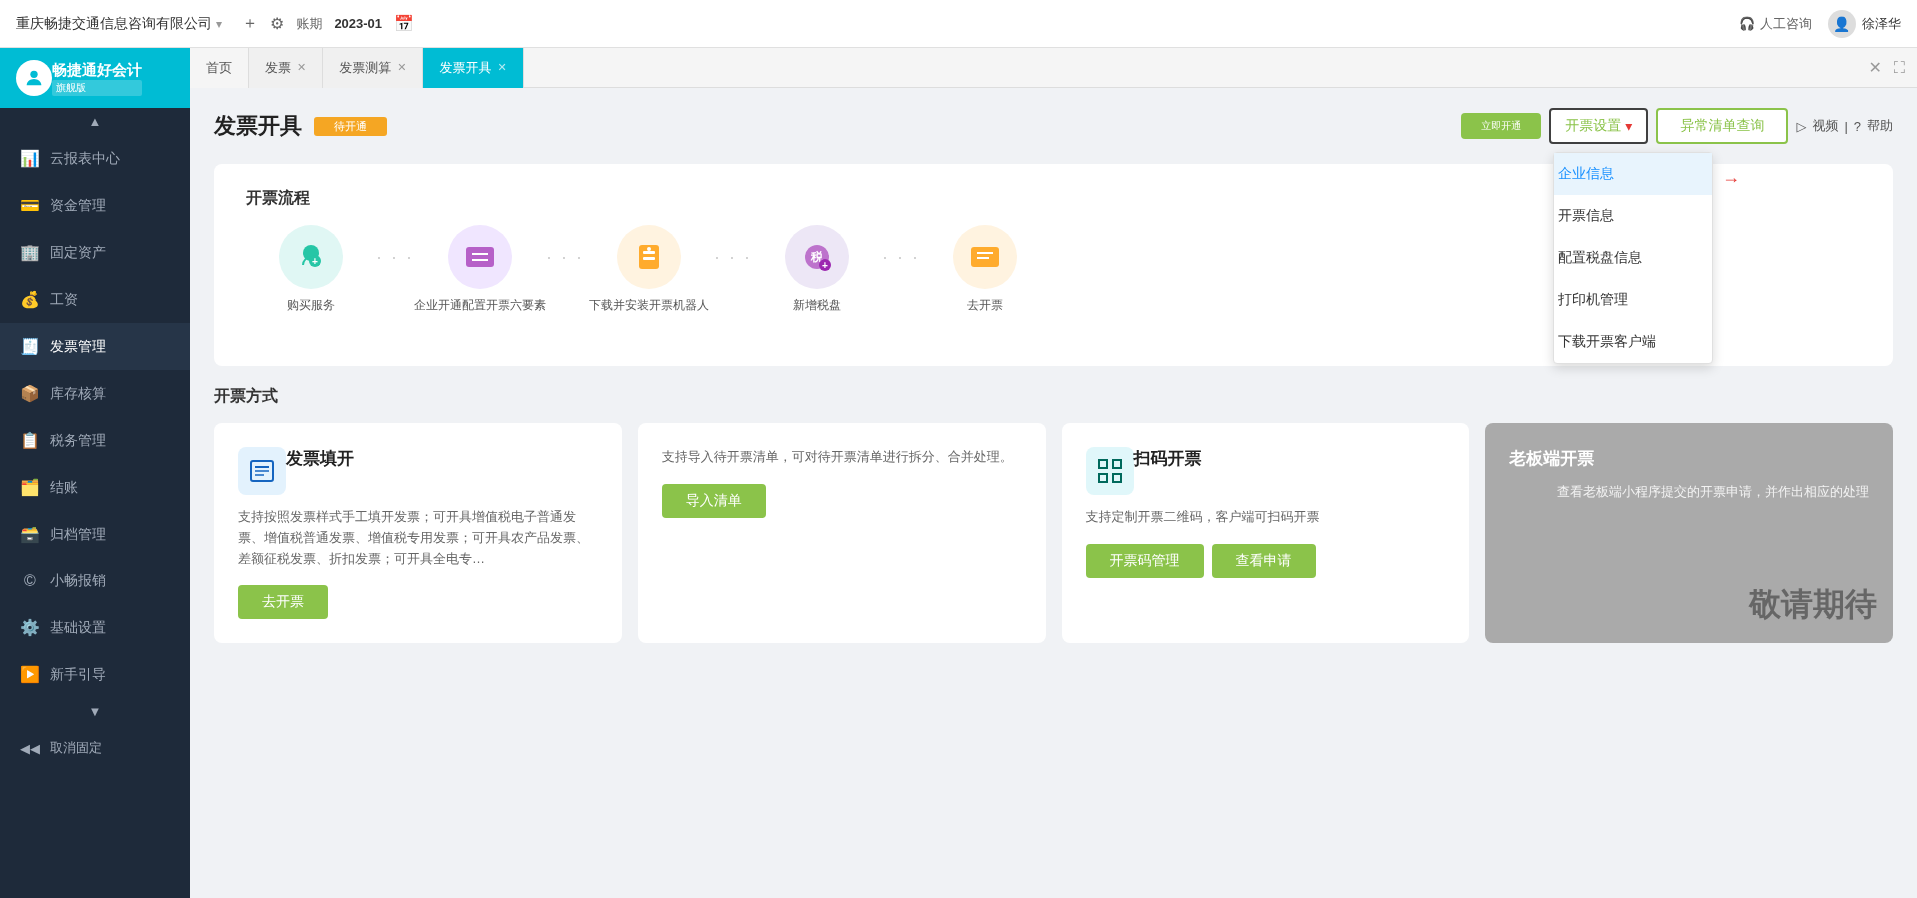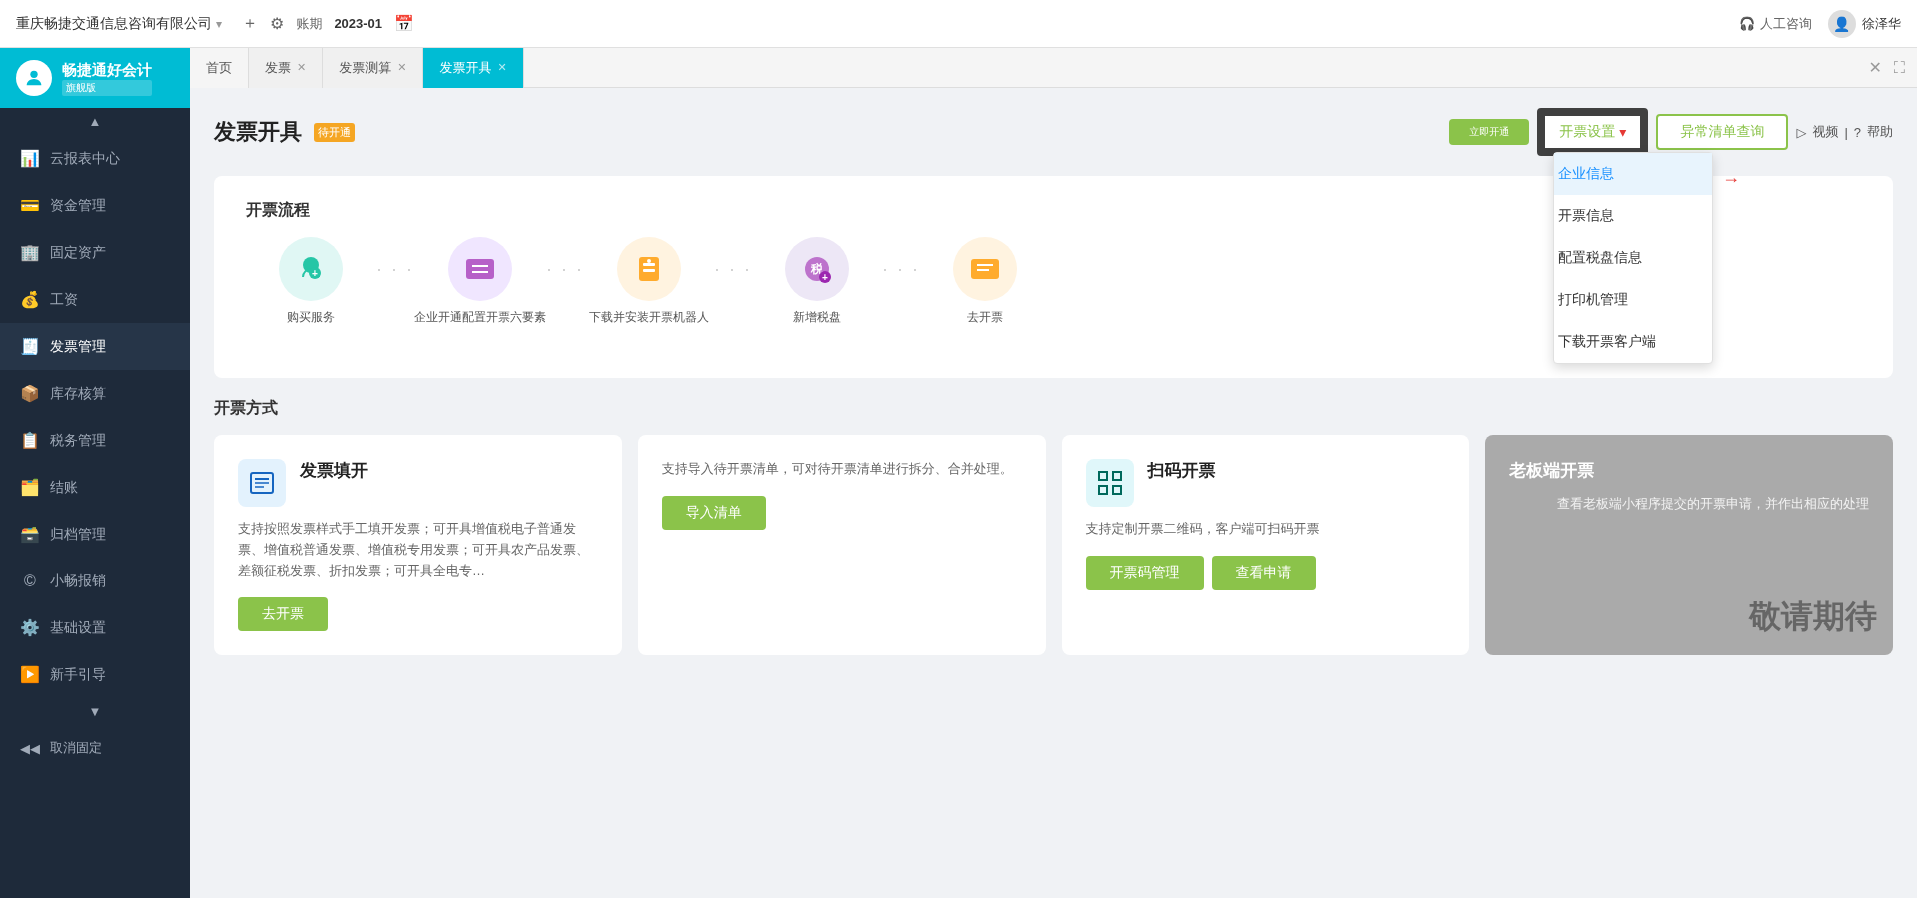--- a/index.html
+++ b/index.html
@@ -44,21 +44,20 @@
       flex-direction: column;
       flex-shrink: 0;
       overflow-y: auto;
     }
     .sidebar-logo {
       height: 60px;
       background: #00bcd4;
       display: flex;
       align-items: center;
       padding: 0 16px;
-      gap: 10px;
       flex-shrink: 0;
     }
     .logo-icon { width: 36px; height: 36px; background: #fff; border-radius: 50%; display: flex; align-items: center; justify-content: center; }
     .logo-icon svg { width: 22px; height: 22px; }
     .logo-text { color: #fff; font-size: 15px; font-weight: bold; }
     .logo-badge { color: #fff; font-size: 10px; background: rgba(255,255,255,0.2); padding: 1px 4px; border-radius: 2px; }
     .sidebar-item {
       display: flex;
       align-items: center;
       gap: 10px;
@@ -104,26 +103,26 @@
     .tab-item.active .tab-close { color: rgba(255,255,255,0.7); }
     .tab-bar-right { margin-left: auto; display: flex; align-items: center; gap: 4px; padding-right: 8px; }
     .tab-bar-btn { color: #999; font-size: 16px; cursor: pointer; padding: 2px 4px; }
 
     
     .page-content { flex: 1; overflow-y: auto; padding: 20px 24px; position: relative; }
 
     
     .page-header { display: flex; align-items: center; gap: 12px; margin-bottom: 20px; }
     .page-title { font-size: 22px; font-weight: bold; color: #222; }
-    .status-badge { background: #f5a623; color: #fff; font-size: 11px; padding: 2px 4px; border-radius: 3px; }
+    .status-badge { background: #f5a623; color: #fff; font-size: 11px; padding: 2px 20px; border-radius: 3px; }
 
     
     .header-actions { margin-left: auto; display: flex; align-items: center; gap: 8px; position: relative; }
     .btn-activate { background: #8bc34a; color: #fff; border: none; padding: 6px 20px; border-radius: 4px; font-size: 10px; cursor: pointer; }
-    .btn-settings { background: #fff; color: #8bc34a; border: 8px solid #404040; padding: 7px 14px; border-radius: 4px; font-size: 14px; cursor: pointer; display: flex; align-items: center; gap: 4px; }
+    .btn-settings { background: #fff; color: #8bc34a; border: 2px solid #404040; padding: 7px 14px; border-radius: 4px; font-size: 14px; cursor: pointer; display: flex; align-items: center; gap: 4px; }
     .btn-abnormal { background: #fff; color: #8bc34a; border: 2px solid #8bc34a; padding: 7px 22px; border-radius: 4px; font-size: 14px; cursor: pointer; }
     .btn-help { display: flex; align-items: center; gap: 6px; color: #555; font-size: 13px; cursor: pointer; }
 
     
     .dropdown-menu {
       position: absolute;
       top: 44px;
       right: 180px;
       background: #fff;
       border: 1px solid #e0e0e0;
@@ -165,21 +164,21 @@
 
     
     .invoice-methods { display: flex; gap: 16px; }
     .method-card {
       background: #fff;
       border-radius: 8px;
       padding: 24px;
       flex: 1;
       min-height: 200px;
     }
-    .method-header { display: flex; align-items: flex-start; gap: 14px; margin-bottom: 12px; }
+    .method-header { display: flex; align-items: flex-start; margin-bottom: 12px; }
     .method-icon { width: 48px; height: 48px; border-radius: 8px; display: flex; align-items: center; justify-content: center; font-size: 24px; flex-shrink: 0; }
     .icon-blue { background: #e3f2fd; color: #1565c0; }
     .icon-cyan { background: #e0f7fa; color: #00838f; }
     .icon-teal { background: #e0f7fa; color: #00695c; }
     .method-title { font-size: 17px; font-weight: bold; color: #222; }
     .method-desc { font-size: 13px; color: #666; line-height: 1.6; margin-bottom: 16px; }
     .method-btn { background: #8bc34a; color: #fff; border: none; padding: 8px 24px; border-radius: 4px; font-size: 14px; cursor: pointer; }
   </style>
 </head>
 <body>

